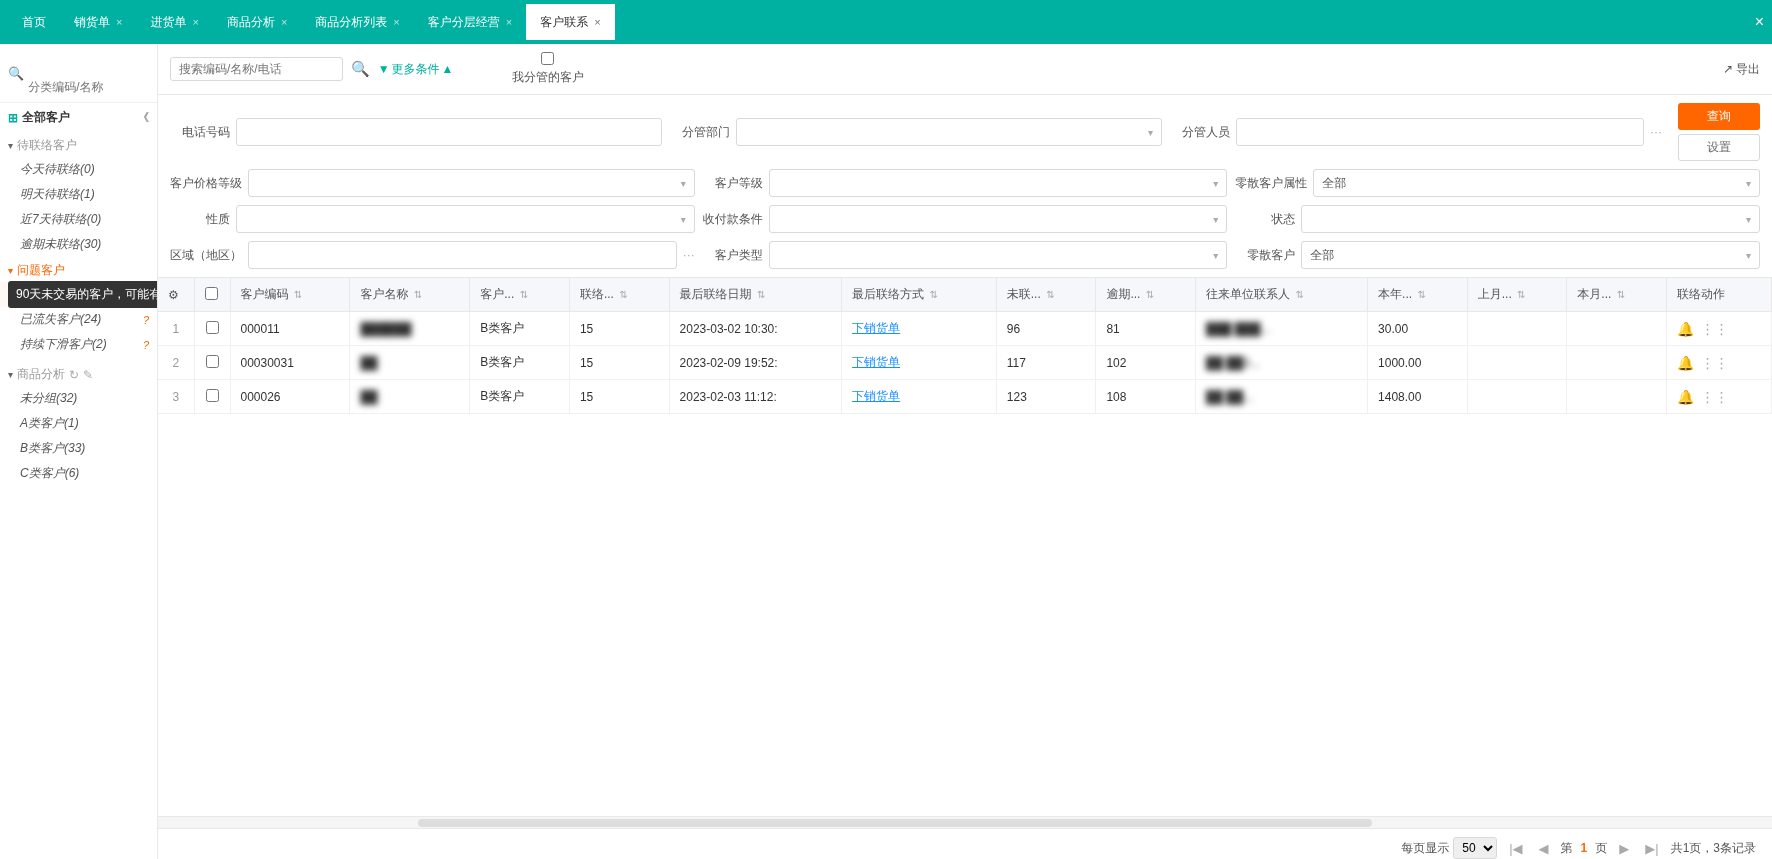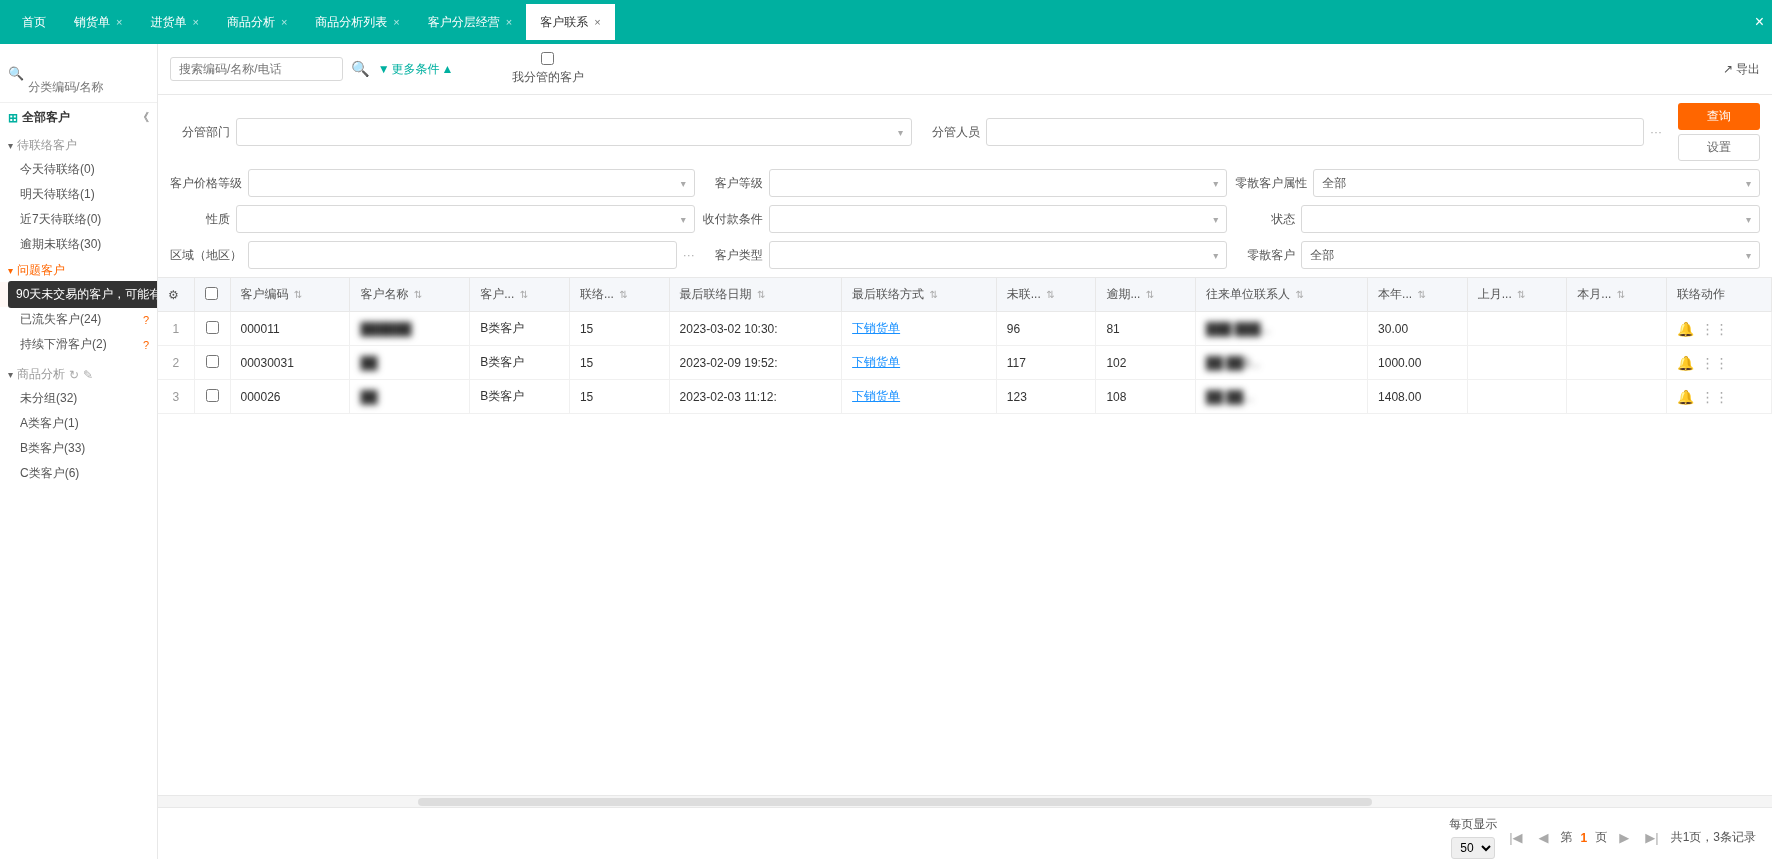--- a/index.html
+++ b/index.html
@@ -91,20 +91,21 @@
     }
     .sidebar-group-label .arrow { margin-right: 4px; font-size: 10px; color: #666; }
     .sidebar-item {
       padding: 4px 8px 4px 20px;
       cursor: pointer;
       color: #555;
       font-size: 12px;
       display: flex;
       align-items: center;
       justify-content: center;
+      font-style: italic;
     }
     .sidebar-item.active {
       color: #ff6600;
       background: #fff8f5;
     }
     .sidebar-item .item-label { flex: 1; }
     .sidebar-item .warning-icon { color: #ff6600; font-size: 11px; margin-left: 2px; }
     .sidebar-group-label.orange { color: #ff6600; cursor: pointer; }
     .sidebar-group-label.orange .arrow { color: #ff6600; }
     .tooltip-box {
@@ -295,21 +296,20 @@
       align-items: center;
       justify-content: flex-end;
       gap: 8px;
       font-size: 12px;
       color: #555;
     }
     .pagination-bar .per-page {
       display: flex;
       align-items: center;
       gap: 4px;
-      flex-direction: column;
     }
     .pagination-bar .per-page select {
       border: 1px solid #d9d9d9;
       border-radius: 3px;
       padding: 2px 4px;
       font-size: 12px;
     }
     .pagination-bar .nav-btn {
       background: none;
       border: none;
@@ -468,20 +468,24 @@
         <span>我分管的客户</span>
       </span>
       <div class="export-btn">
         <span>↗</span>
         <span>导出</span>
       </div>
     </div>
 
     <div class="filter-panel">
       <div class="filter-row">
+        <div class="filter-item">
+          <label>电话号码</label>
+          <input type="text" style="">
+        </div>
         <div class="filter-item">
           <label>分管部门</label>
           <div class="select-box">
             <span></span>
             <span class="arrow-down">▾</span>
           </div>
         </div>
         <div class="filter-item">
           <label>分管人员</label>
           <div class="select-box">

